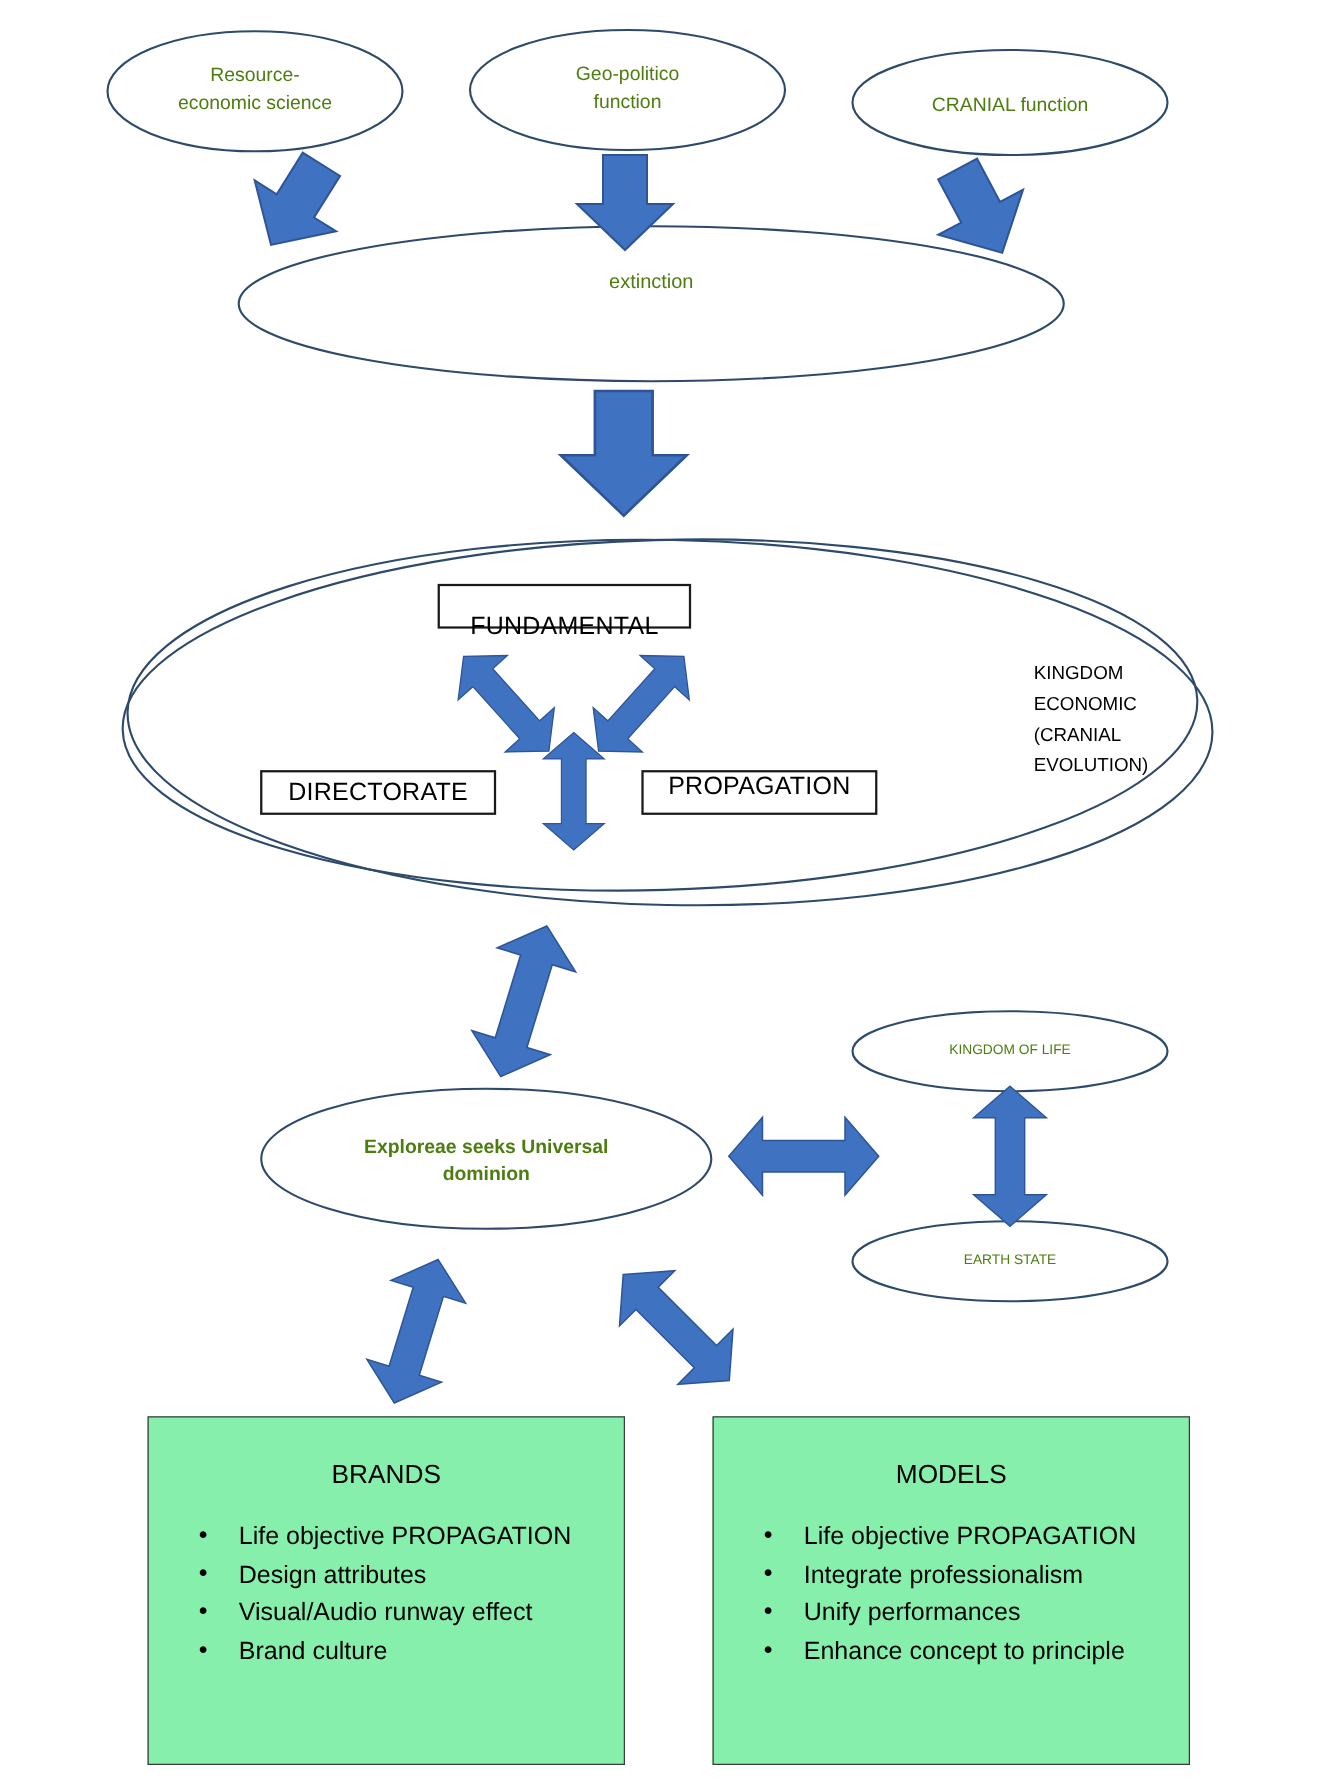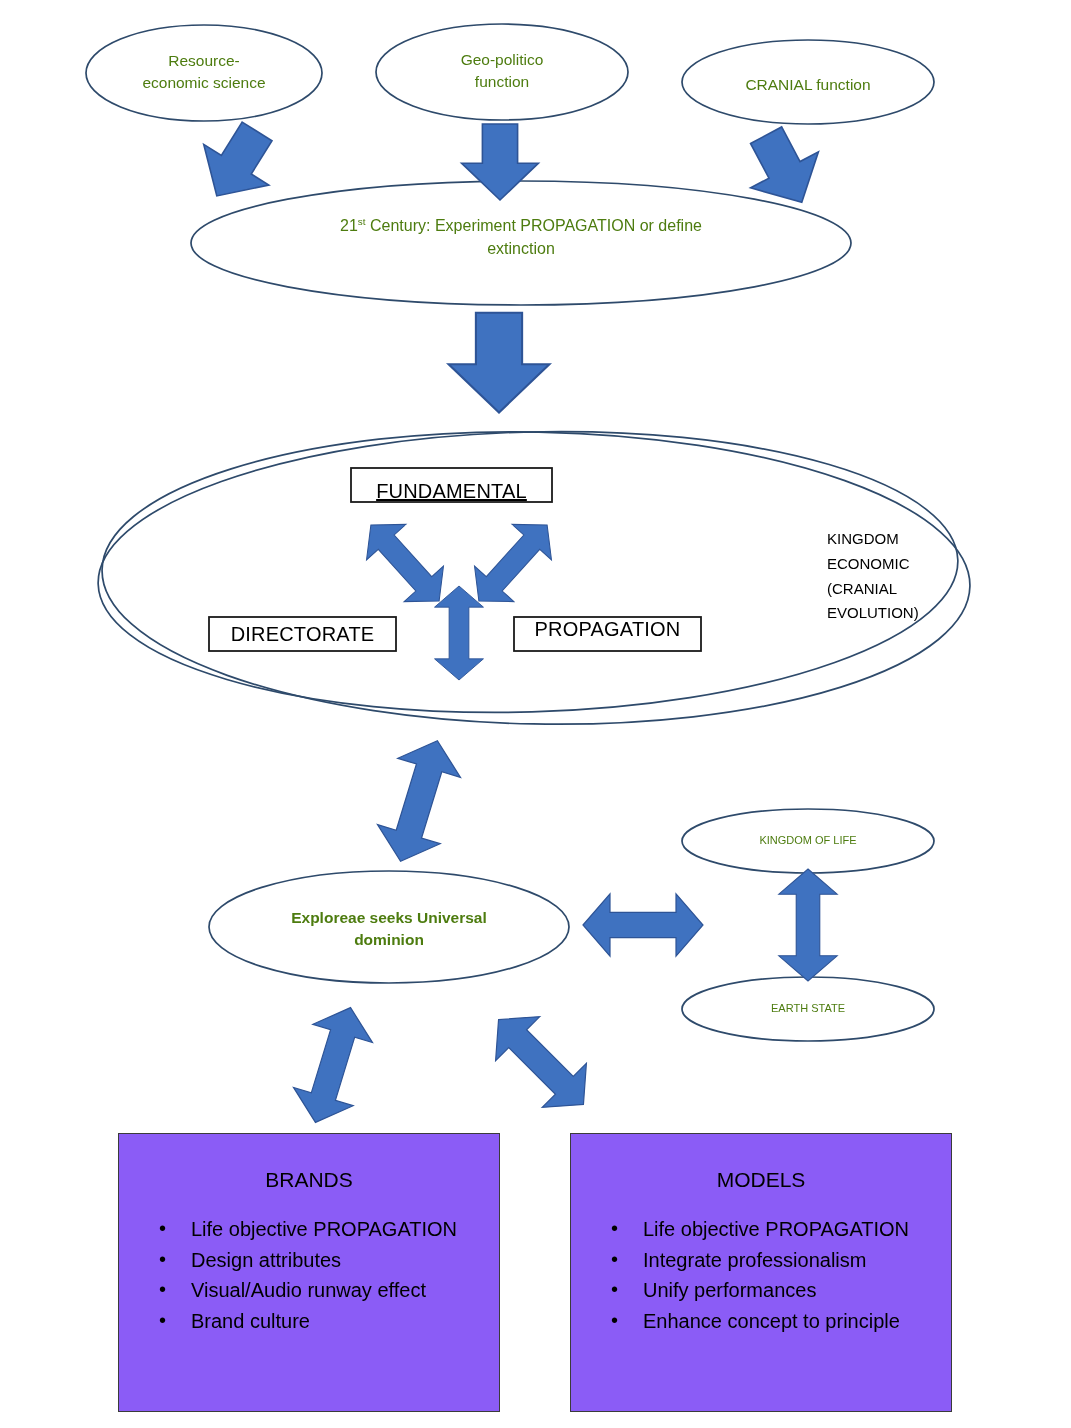--- a/index.html
+++ b/index.html
@@ -47,21 +47,21 @@
   .corner-text {
     position: absolute;
     text-align: left;
     font-size: 15px;
     line-height: 1.65;
   }
   .panel {
     position: absolute;
     box-sizing: border-box;
     border: 1.6px solid #3b3b3b;
-    background: #8b5cf6;
+    background: #86efac;
   }
   .panel-title {
     text-align: center;
     font-size: 21px;
     margin-top: 34px;
     margin-bottom: 22px;
   }
   .panel ul {
     margin: 0;
     padding-left: 72px;
@@ -171,27 +171,24 @@
   <div class="node-text ellipse-label" style="left:402px; top:49px; width:200px;">
     <div>Geo-politico</div>
     <div>function</div>
   </div>
 
   <div class="node-text ellipse-label" style="left:708px; top:74px; width:200px;">
     <div>CRANIAL function</div>
   </div>
 
   <div class="node-text t16" style="left:251px; top:214px; width:540px;">
-    <div>
-      <span>21</span><sup>st</sup><span> Century: Experiment PROPAGATION or define</span>
-    </div>
     <div>extinction</div>
   </div>
 
-  <div class="box-label" style="left:351px; top:474px; width:201px; height:34px;text-decoration:underline;">FUNDAMENTAL</div>
+  <div class="box-label" style="left:351px; top:484px; width:201px; height:34px;">FUNDAMENTAL</div>
   <div class="box-label" style="left:209px; top:617px; width:187px; height:34px;">DIRECTORATE</div>
   <div class="box-label" style="left:514px; top:617px; width:187px; height:24px;">PROPAGATION</div>
 
   <div class="corner-text" style="left:827px; top:527px; width:160px;">
     <div>KINGDOM</div>
     <div>ECONOMIC</div>
     <div>(CRANIAL</div>
     <div>EVOLUTION)</div>
   </div>
 

